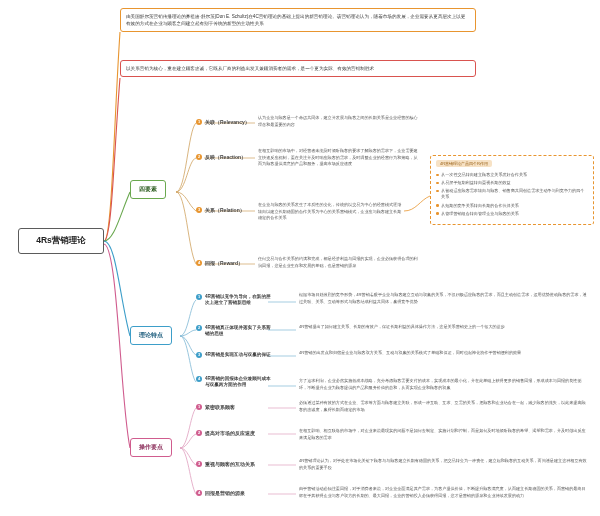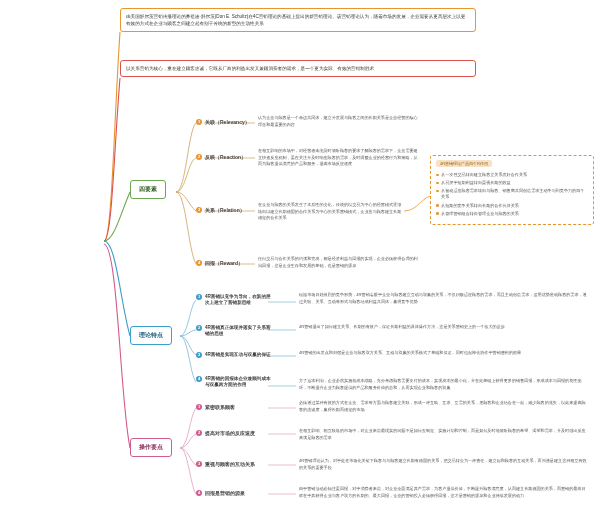--- a/index.html
+++ b/index.html
@@ -108,20 +108,23 @@
     <path d="M180 448 C 188 448, 190 415, 196 408" stroke="#e0a0bf" stroke-width="0.8" fill="none"></path>
     <path d="M180 448 C 188 448, 190 436, 196 434" stroke="#e0a0bf" stroke-width="0.8" fill="none"></path>
     <path d="M180 448 C 188 448, 190 462, 196 465" stroke="#e0a0bf" stroke-width="0.8" fill="none"></path>
     <path d="M180 448 C 188 448, 190 485, 196 494" stroke="#e0a0bf" stroke-width="0.8" fill="none"></path>
     <path d="M268 408 L 296 408" stroke="#e0a0bf" stroke-width="0.7" fill="none"></path>
     <path d="M268 434 L 296 434" stroke="#e0a0bf" stroke-width="0.7" fill="none"></path>
     <path d="M268 465 L 296 465" stroke="#e0a0bf" stroke-width="0.7" fill="none"></path>
     <path d="M268 494 L 296 494" stroke="#e0a0bf" stroke-width="0.7" fill="none"></path>
   </svg>
 
+  <div class="node root">
+    <span>4Rs营销理论</span>
+  </div>
 
   <div class="node topbox box1">
     <span>由美国舒尔茨营销传播理论的鼻祖唐·舒尔茨(Don E. Schultz)在4C营销理论的基础上提出的新营销理论。该营销理论认为，随着市场的发展，企业需要从更高层次上以更有效的方式在企业与顾客之间建立起有别于传统的新型的主动性关系</span>
   </div>
   <div class="node topbox red box2">
     <span>以关系营销为核心，重在建立顾客忠诚，它既从厂商的利益出发又兼顾消费者的需求，是一个更为实际、有效的营销制胜术</span>
   </div>
 
   <div class="node branch b-four">
     <span>四要素</span>

